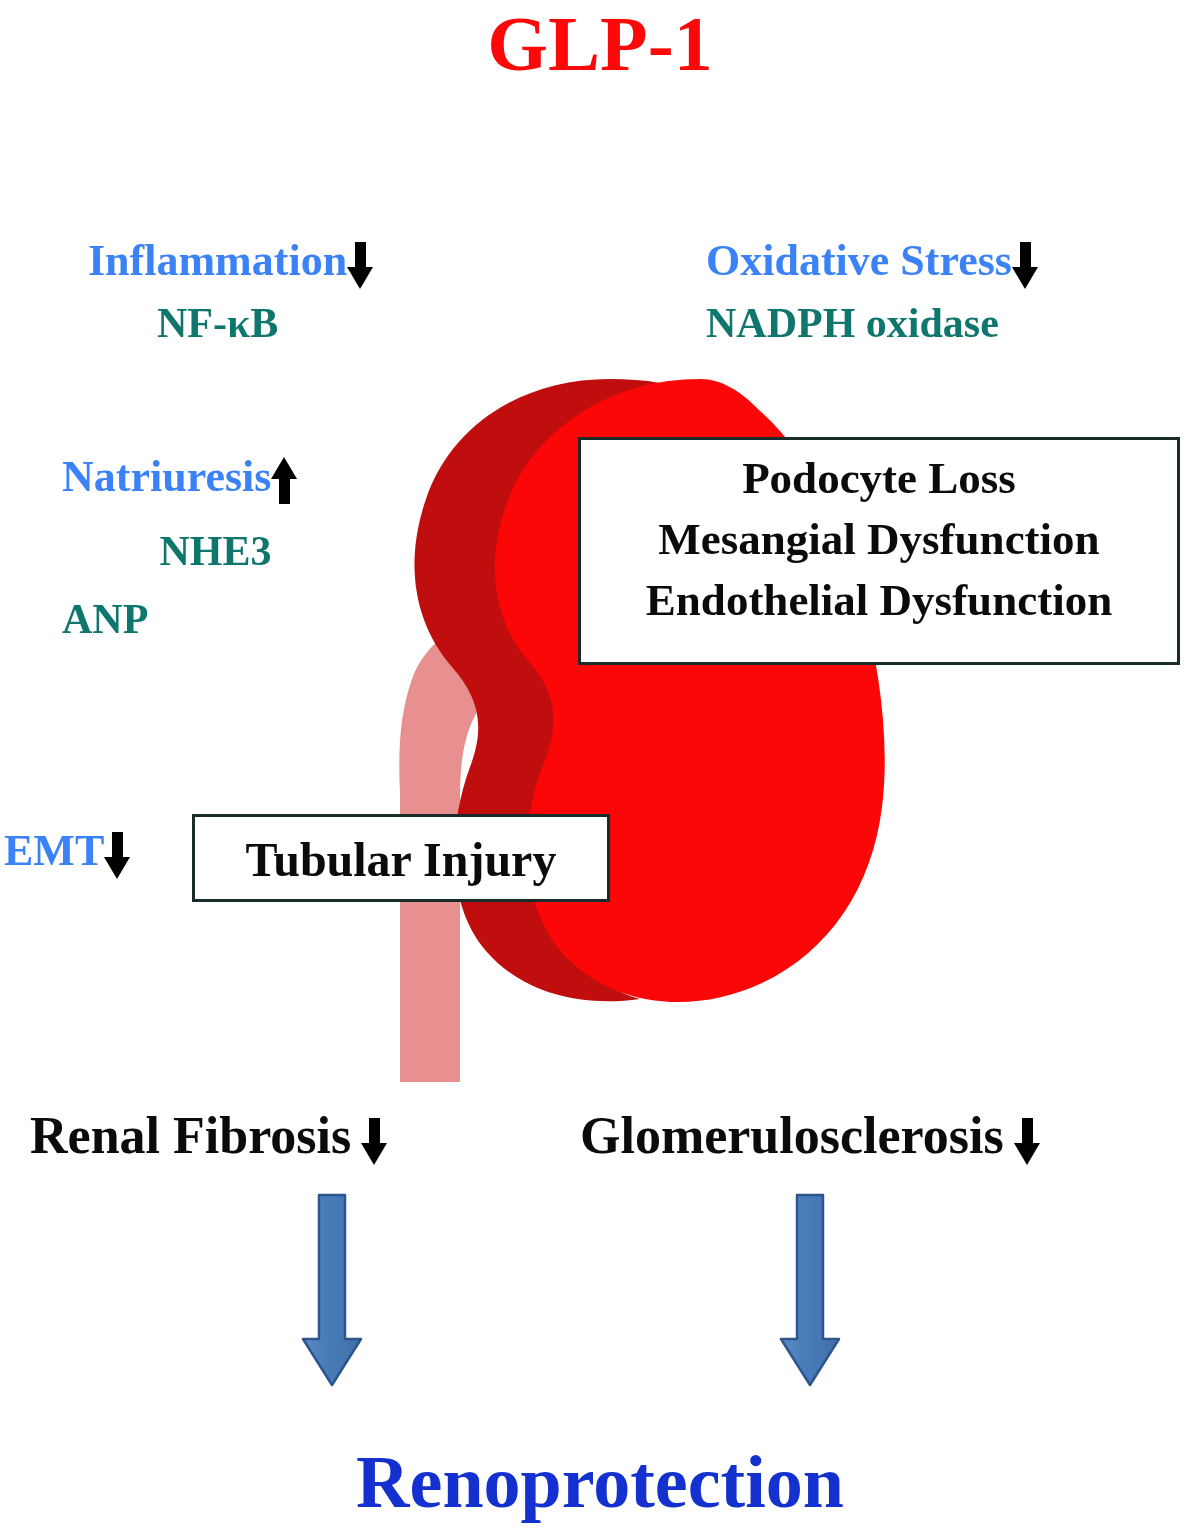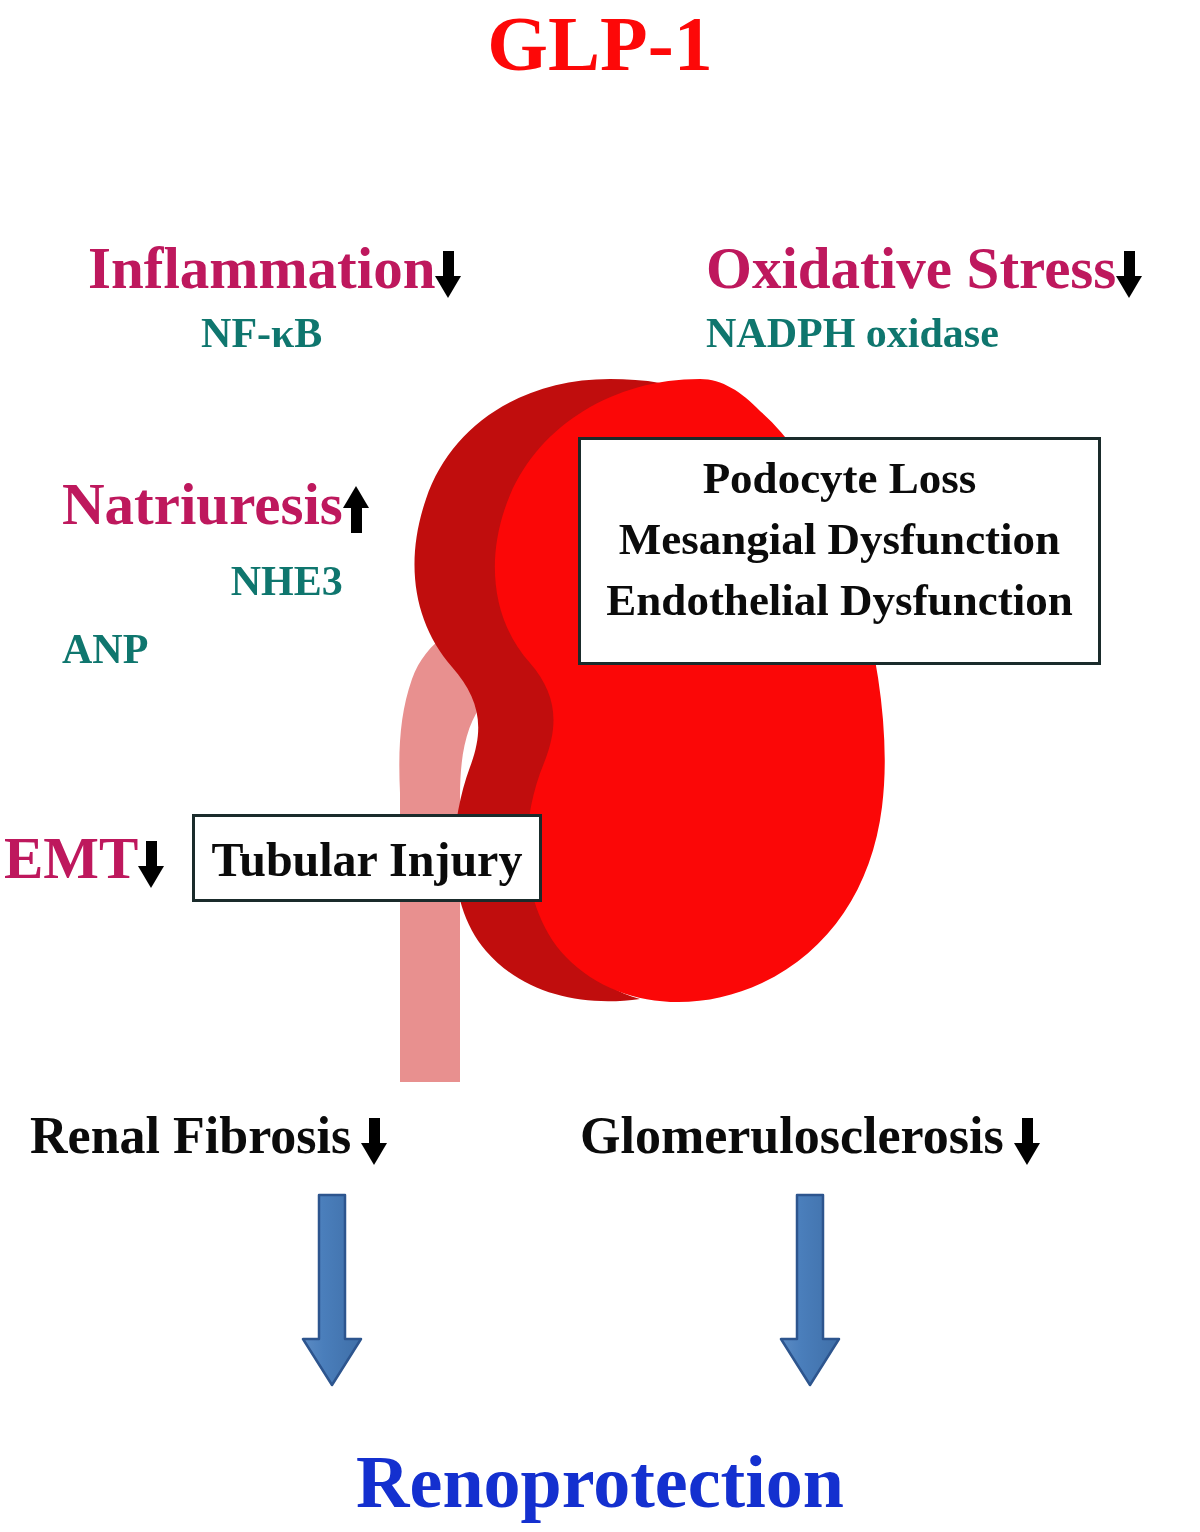--- a/index.html
+++ b/index.html
@@ -28,23 +28,23 @@
     width: 1200px;
     text-align: center;
     font-size: 78px;
     font-weight: bold;
     color: #fd0808;
     letter-spacing: 0px;
     line-height: 1.05;
   }
 
   .green-head {
-    color: #be185d;
-    font-weight: bold;
-    font-size: 59px;
+    color: #3b82f6;
+    font-weight: bold;
+    font-size: 44px;
     line-height: 1;
     white-space: nowrap;
   }
   .black-sub {
     color: #0f766e;
     font-weight: bold;
     font-size: 42px;
     line-height: 1;
     white-space: nowrap;
   }
@@ -97,28 +97,28 @@
     text-align: center;
   }
   .info-box .line {
     font-weight: bold;
     color: #0b0b0b;
     white-space: nowrap;
   }
 
   #box-glomerular {
     left: 578px; top: 430px;
-    width: 523px; height: 228px;
+    width: 602px; height: 228px;
     padding-top: 8px;
   }
   #box-glomerular .line { font-size: 45px; line-height: 1.36; }
 
   #box-tubular {
     left: 192px; top: 807px;
-    width: 350px; height: 88px;
+    width: 418px; height: 88px;
     padding-top: 6px;
   }
   #box-tubular .line { font-size: 48px; line-height: 1.55; }
 
   
   .outcome {
     color: #0b0b0b;
     font-weight: bold;
     font-size: 52px;
     white-space: nowrap;
@@ -190,21 +190,21 @@
     <div class="black-sub" style="margin-top:14px; text-align:center; padding-right:26px;">NF-κB</div>
   </div>
 
   <div class="abs" style="left:706px; top:232px;">
     <div class="green-head">
       <span>Oxidative Stress</span><span class="ar ar-down"><span class="stem"></span><span class="head"></span></span>
     </div>
     <div class="black-sub" style="margin-top:14px; text-align:left; padding-right:26px;">NADPH oxidase</div>
   </div>
 
-  <div class="abs" style="left:62px; top:468px;">
+  <div class="abs" style="left:62px; top:448px;">
     <div class="green-head">
       <span>Natriuresis</span><span class="ar ar-up"><span class="stem"></span><span class="head"></span></span>
     </div>
     <div class="black-sub" style="margin-top:26px; text-align:right; padding-right:26px;">NHE3</div>
     <div class="black-sub" style="margin-top:26px; padding-right:26px;">ANP</div>
   </div>
 
   <div class="abs" style="left:4px; top:822px;">
     <div class="green-head">
       <span>EMT</span><span class="ar ar-down"><span class="stem"></span><span class="head"></span></span>

